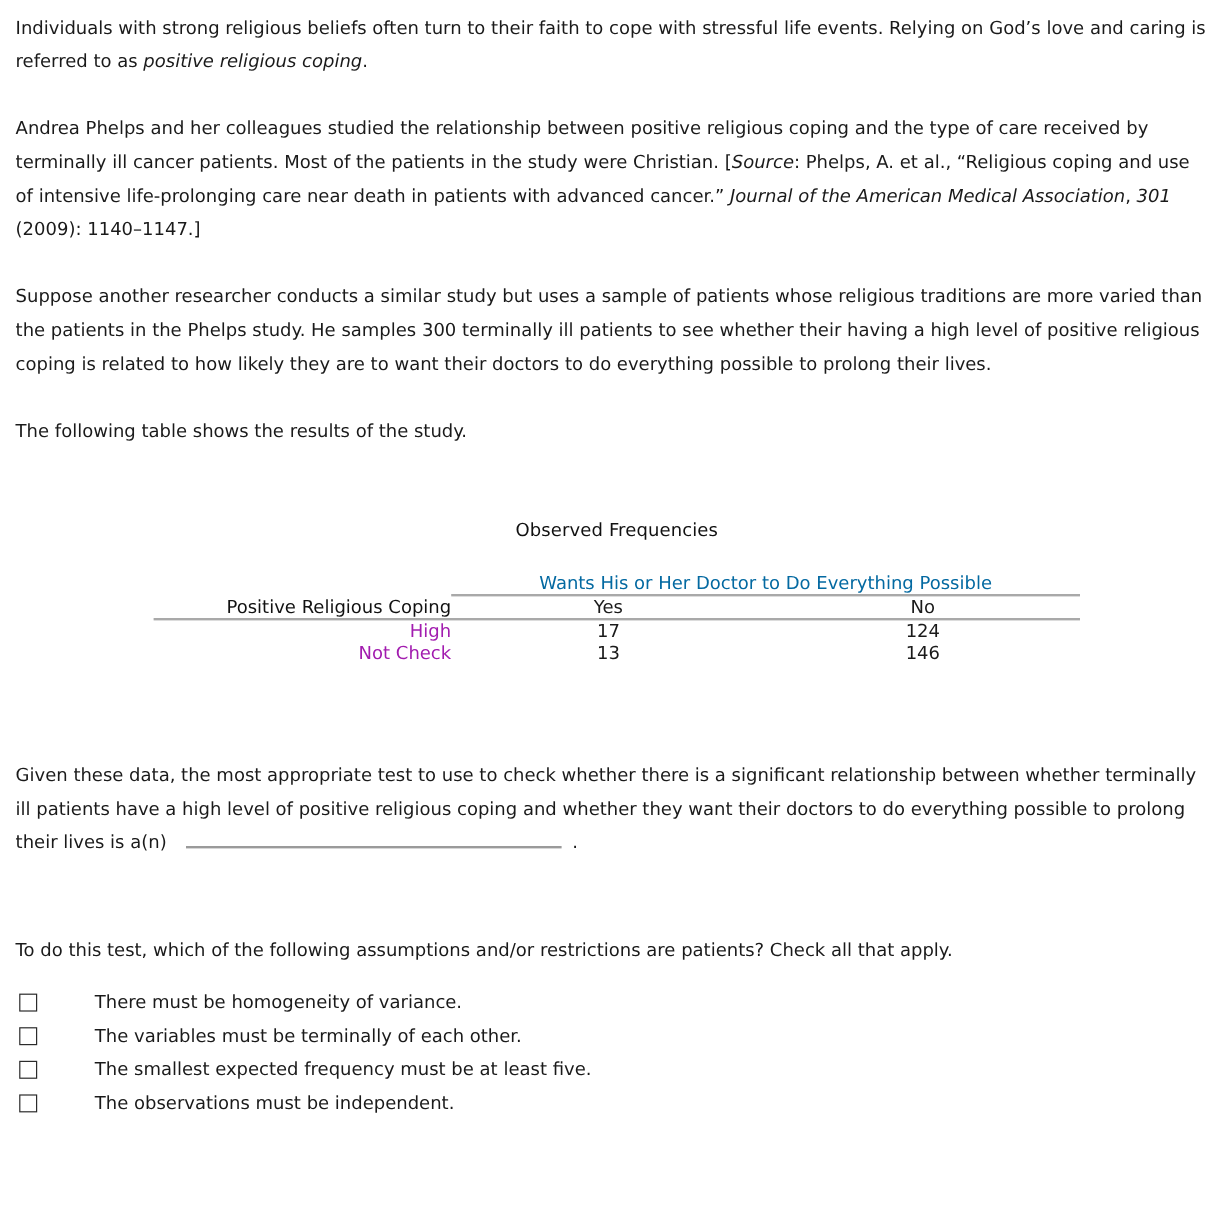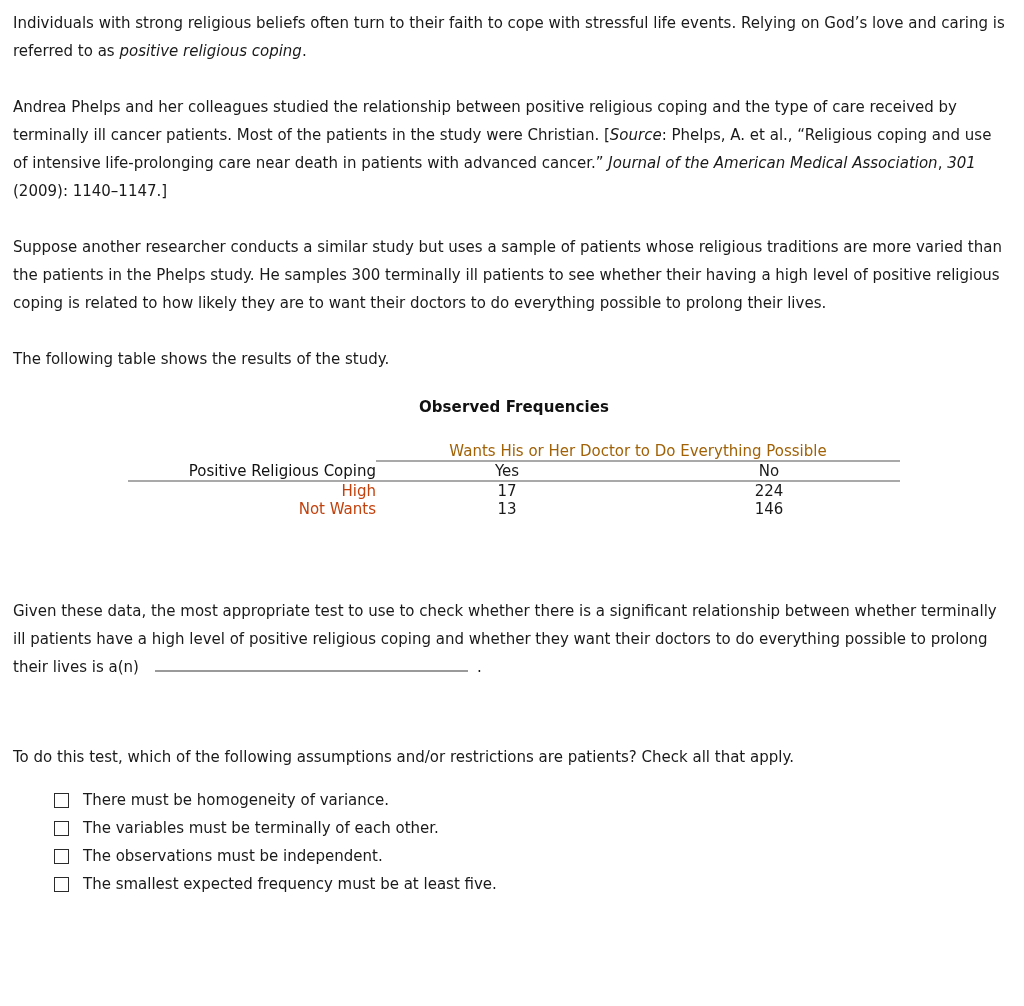--- a/index.html
+++ b/index.html
@@ -36,27 +36,28 @@
   .para-gap { height: 28px; }
   em, .ital { font-style: italic; }
 
   
   .table-block {
     margin-top: 0;
     padding-top: 25px;
   }
   .table-caption {
     text-align: center;
-    font-weight: bold;
+    font-weight: normal;
     font-size: 15px;
     color: #111;
     width: 1024px;
     padding-left: 4px;
     box-sizing: border-box;
     letter-spacing: 0.1px;
+    margin-top: 35px;
   }
 
   .freq-table {
     width: 772px;
     margin: 26px 0 0 128px;
     border-collapse: collapse;
     table-layout: fixed;
     font-size: 15px;
   }
   .freq-table col.c-label { width: 248px; }
@@ -66,21 +67,21 @@
   .freq-table td, .freq-table th {
     padding: 0;
     border: 0;
     vertical-align: bottom;
     font-weight: normal;
   }
 
   .spanhead {
     text-align: center;
     font-weight: bold;
-    color: #a16207;
+    color: #0369a1;
     padding-bottom: 5px;
     white-space: nowrap;
   }
   .rule-row td {
     padding: 0;
     height: 2px;
   }
   .rule {
     height: 2px;
     background: #a9a9a9;
@@ -94,21 +95,21 @@
     padding: 7px 0 8px 0;
   }
   .colhead {
     text-align: center;
     color: #1a1a1a;
     padding: 7px 0 8px 0;
   }
   .rowlabel {
     font-weight: bold;
     text-align: right;
-    color: #c2410c;
+    color: #a21caf;
     padding: 7px 0 1px 0;
   }
   .cellval {
     text-align: center;
     color: #1a1a1a;
     padding: 7px 0 1px 0;
     margin-left: 40px;
   }
 
   
@@ -134,21 +135,22 @@
   }
   .checklist {
     margin: 13px 0 0 0;
     padding: 0;
     list-style: none;
   }
   .check-item {
     display: flex;
     align-items: center;
     height: 28px;
-    padding-left: 54px;
+    padding-left: 16px;
+    gap: 34px;
   }
   .checkbox {
     width: 15px;
     height: 15px;
     border: 1.6px solid #2b2b2b;
     background: #ffffff;
     box-sizing: border-box;
     flex: 0 0 auto;
     position: relative;
   }
@@ -206,24 +208,24 @@
           <td class="colhead">No</td>
         </tr>
         <tr class="rule-row">
           <td colspan="3">
             <div class="rule"></div>
           </td>
         </tr>
         <tr>
           <td class="rowlabel">High</td>
           <td class="cellval">17</td>
-          <td class="cellval">224</td>
-        </tr>
-        <tr>
-          <td class="rowlabel">Not Wants</td>
+          <td class="cellval">124</td>
+        </tr>
+        <tr>
+          <td class="rowlabel">Not Check</td>
           <td class="cellval">13</td>
           <td class="cellval">146</td>
         </tr>
       </tbody>
     </table>
   </div>
 
   <p class="answer-block"><span>Given these data, the most appropriate test to use to check whether there is a significant relationship between whether terminally ill patients have a high level of positive religious coping and whether they want their doctors to do everything possible to prolong their lives is a(n)</span><span class="blank-line"></span><span>.</span></p>
 
   <p class="checklist-intro">To do this test, which of the following assumptions and/or restrictions are patients? Check all that apply.</p>
@@ -232,21 +234,21 @@
     <li class="check-item">
       <span class="checkbox"></span>
       <span class="check-label">There must be homogeneity of variance.</span>
     </li>
     <li class="check-item">
       <span class="checkbox"></span>
       <span class="check-label">The variables must be terminally of each other.</span>
     </li>
     <li class="check-item">
       <span class="checkbox"></span>
+      <span class="check-label">The smallest expected frequency must be at least five.</span>
+    </li>
+    <li class="check-item">
+      <span class="checkbox"></span>
       <span class="check-label">The observations must be independent.</span>
     </li>
-    <li class="check-item">
-      <span class="checkbox"></span>
-      <span class="check-label">The smallest expected frequency must be at least five.</span>
-    </li>
   </ul>
 
 </div>
 
 </body></html>

